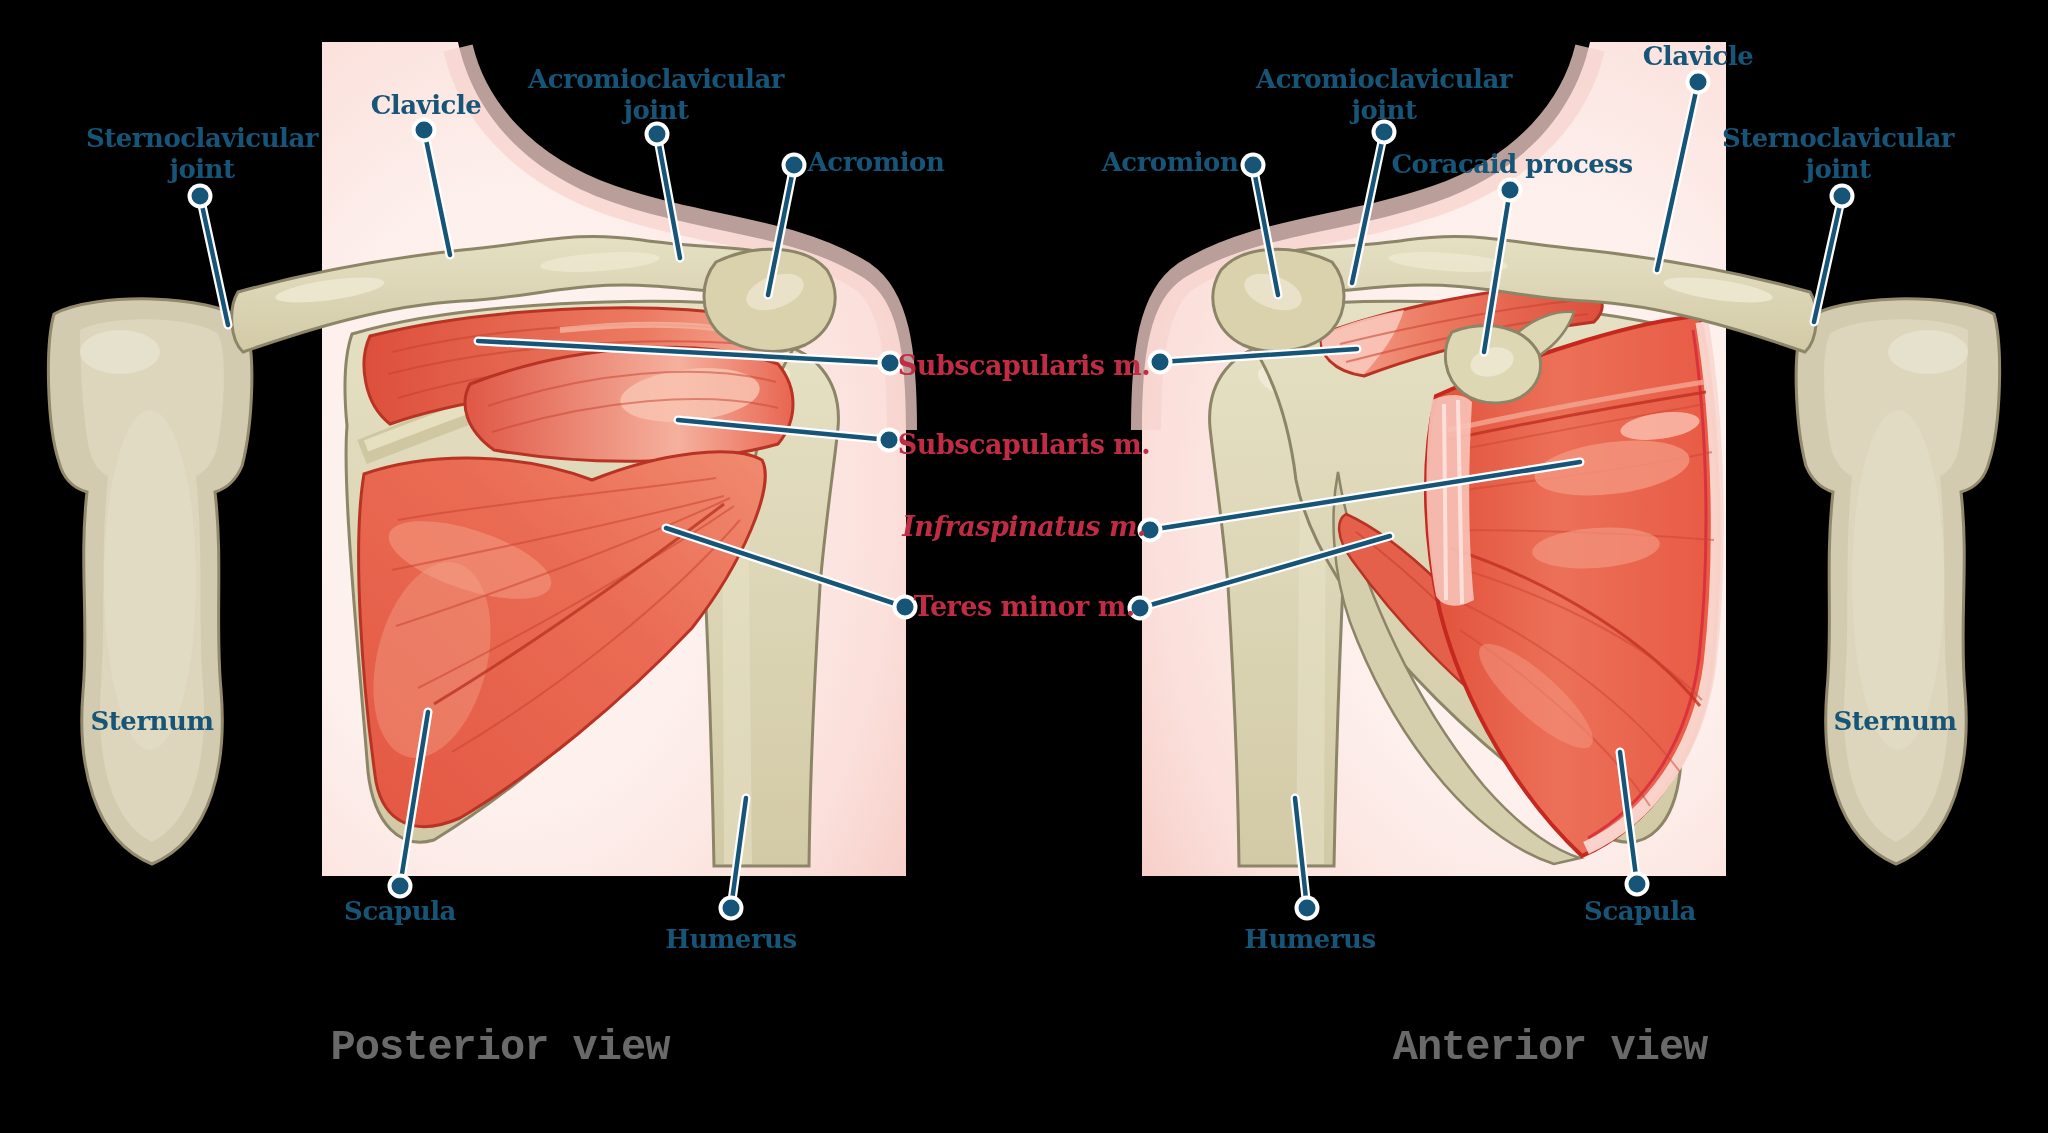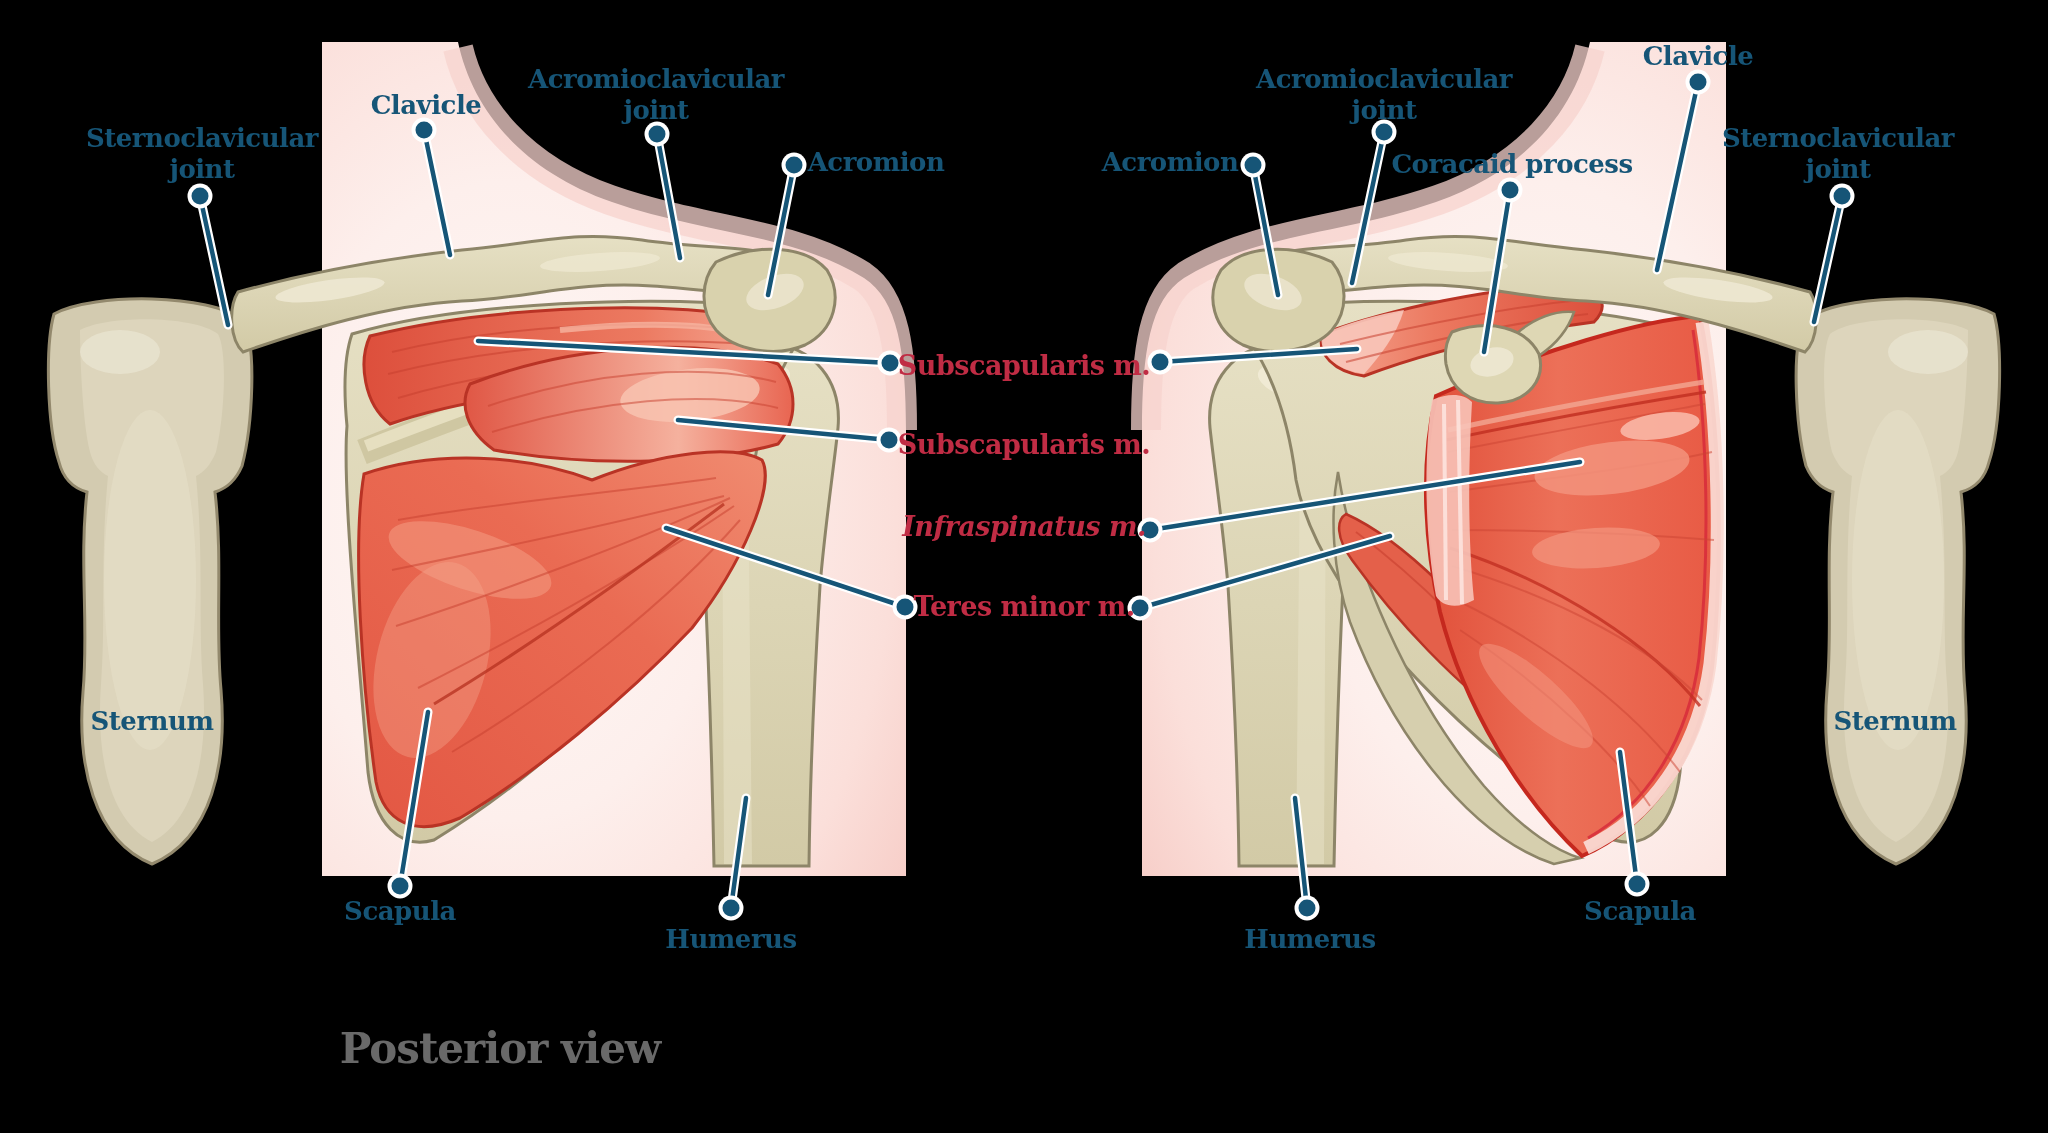--- a/index.html
+++ b/index.html
@@ -5,21 +5,21 @@
   html,body{margin:0;padding:0;background:#000;}
   #stage{position:relative;width:2048px;height:1133px;background:#000;overflow:hidden;
          font-family:"DejaVu Serif","Liberation Serif",serif;}
   #art,#leader-layer{position:absolute;left:0;top:0;}
   #leader-layer{pointer-events:none;}
   .label{position:absolute;transform:translate(-50%,-50%);text-align:center;font-weight:bold;
          white-space:nowrap;line-height:1.2;}
   .label.bone{color:#165577;font-size:26px;letter-spacing:-0.5px;}
   .label.muscle{color:#c02c44;font-size:27px;letter-spacing:-0.5px;}
   .view-title{position:absolute;transform:translate(-50%,-50%);color:#696969;font-size:42px;
-         font-weight:bold;letter-spacing:-1px;white-space:nowrap;}
+         font-weight:bold;letter-spacing:-1px;white-space:nowrap;font-family:Liberation Mono, monospace;}
 </style>
 </head>
 <body>
 
 <div id="stage">
 
   <svg id="art" width="2048" height="1133" viewBox="0 0 2048 1133">
     <defs>
       <radialGradient id="silGradL" cx="32%" cy="55%" r="85%">
         <stop offset="0%" stop-color="#fef8f6"></stop>
@@ -266,20 +266,21 @@
       <line x1="1307" y1="908" x2="1295" y2="798" stroke="#165577" stroke-width="4.5" stroke-linecap="round"></line>
       <circle cx="1307" cy="908" r="12.5" fill="#ffffff"></circle>
       <circle cx="1307" cy="908" r="8.5" fill="#165577"></circle>
       <line x1="1637" y1="884" x2="1620" y2="752" stroke="#ffffff" stroke-width="9" stroke-linecap="round"></line>
       <line x1="1637" y1="884" x2="1620" y2="752" stroke="#165577" stroke-width="4.5" stroke-linecap="round"></line>
       <circle cx="1637" cy="884" r="12.5" fill="#ffffff"></circle>
       <circle cx="1637" cy="884" r="8.5" fill="#165577"></circle>
     </svg>
 
   <div class="view-title" style="left: 500px; top: 1048px;">Posterior view</div>
+  <div class="view-title" style="left: 1550px; top: 1048px;">Anterior view</div>
 <div class="label bone" style="left: 202px; top: 154px;">
       <div>Sternoclavicular</div>
       <div>joint</div>
     </div>
     <div class="label bone" style="left: 426px; top: 106px;">
       <div>Clavicle</div>
     </div>
     <div class="label bone" style="left: 656px; top: 95px;">
       <div>Acromioclavicular</div>
       <div>joint</div>

